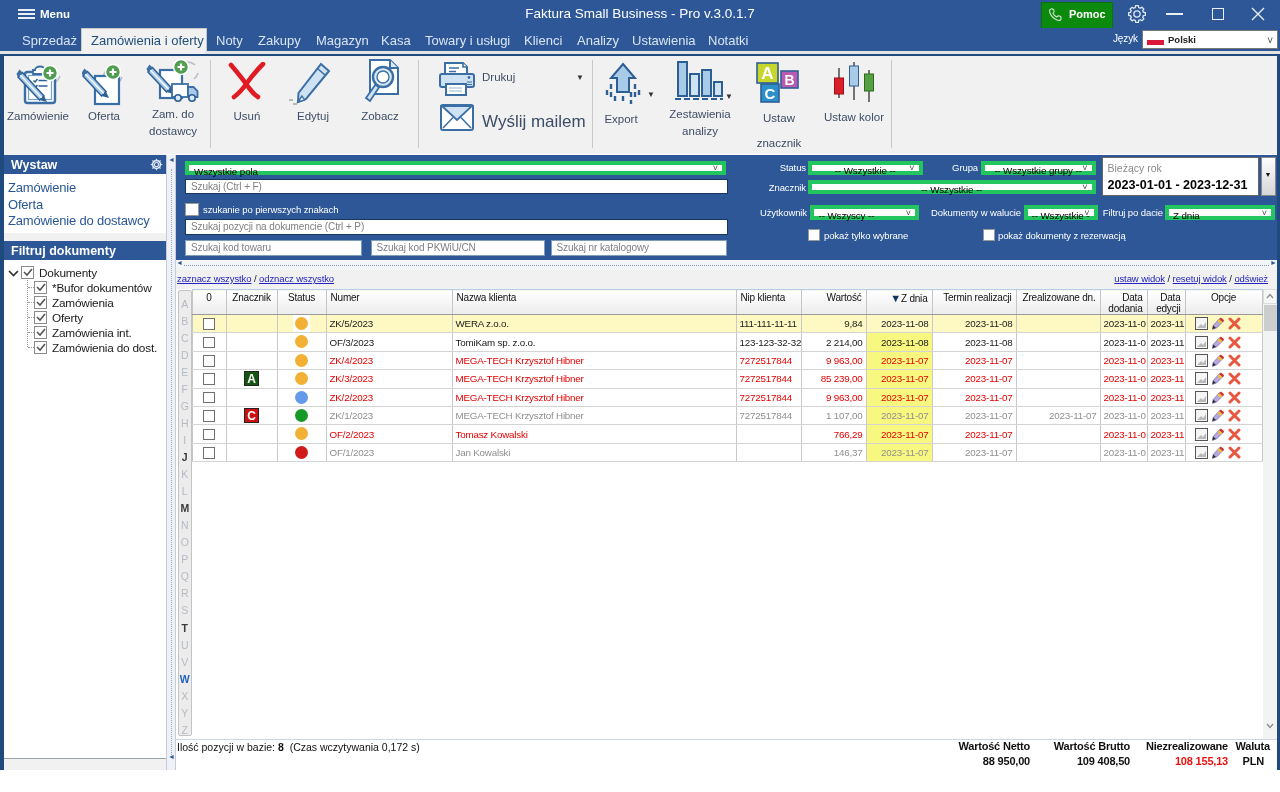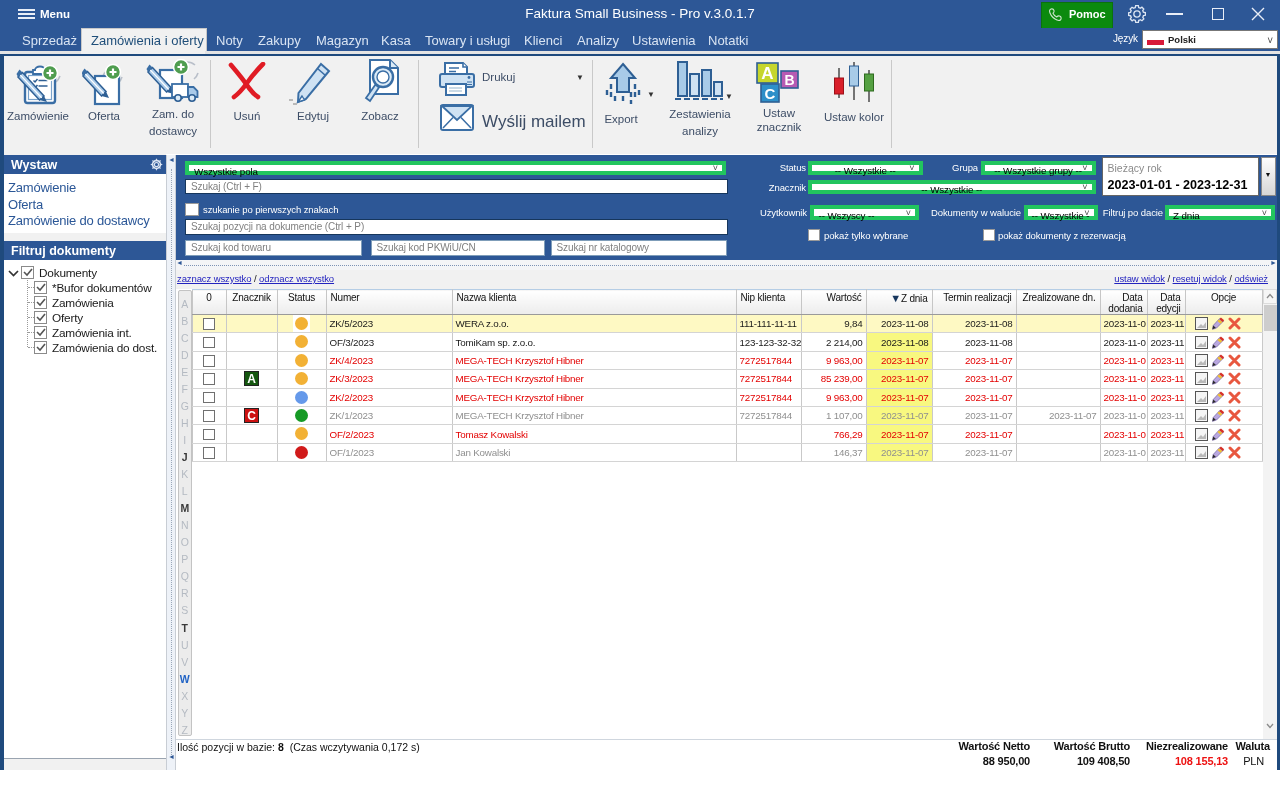--- a/index.html
+++ b/index.html
@@ -199,21 +199,21 @@
 <div class="abs" style="left:660px;top:106px;width:80px;text-align:center;font-size:11.5px;color:#3d4d66;line-height:16.5px;">Zestawienia<br>analizy</div>
 
 <svg class="abs" style="left:756px;top:61px;" width="44" height="42" viewBox="0 0 44 42">
  <rect x="1" y="2" width="21" height="20" fill="#c6d62d" stroke="#2e5f94" stroke-width="1.6"></rect>
  <text x="11.5" y="18" text-anchor="middle" font-size="17" font-weight="bold" fill="#fff" font-family="Liberation Sans">A</text>
  <rect x="25" y="10" width="17" height="17" fill="#b75bb3" stroke="#2e5f94" stroke-width="1.6"></rect>
  <text x="33.5" y="23.5" text-anchor="middle" font-size="14" font-weight="bold" fill="#fff" font-family="Liberation Sans">B</text>
  <rect x="5" y="23" width="18" height="18" fill="#2d8fc9" stroke="#2e5f94" stroke-width="1.6"></rect>
  <text x="14" y="37.5" text-anchor="middle" font-size="15" font-weight="bold" fill="#fff" font-family="Liberation Sans">C</text>
 </svg>
-<div class="abs" style="left:739px;top:106px;width:80px;text-align:center;font-size:11.5px;color:#3d4d66;line-height:14px;">Ustaw<br>znacznik</div>
+<div class="abs" style="left:739px;top:106px;width:80px;text-align:center;font-size:11.5px;color:#3d4d66;line-height:25px;">Ustaw<br>znacznik</div>
 
 <svg class="abs" style="left:832px;top:62px;" width="44" height="42" viewBox="0 0 44 42">
  <path d="M7 6 v30" stroke="#555" stroke-width="1.6"></path>
  <rect x="2.5" y="16" width="9" height="16" fill="#d91f2a" stroke="#9c1118" stroke-width="1"></rect>
  <path d="M22 0 v38" stroke="#555" stroke-width="1.6"></path>
  <rect x="17.5" y="4" width="9" height="20" fill="#a8cbe8" stroke="#2e5f94" stroke-width="1"></rect>
  <path d="M37 8 v32" stroke="#555" stroke-width="1.6"></path>
  <rect x="32.5" y="12" width="9" height="17" fill="#55a042" stroke="#2e6b1e" stroke-width="1"></rect>
 </svg>
 <div class="abs" style="left:814px;top:111px;width:80px;text-align:center;font-size:11.5px;color:#3d4d66;">Ustaw kolor</div>
@@ -649,16 +649,16 @@
 
 <div class="abs" style="left:176px;top:739px;width:1101px;height:31px;background:#fff;border-top:1px solid #cfd6de;"></div>
 <div class="abs" style="left:177px;top:741px;font-size:10.5px;color:#111;">Ilość pozycji w bazie: <b>8</b>&nbsp; (Czas wczytywania 0,172 s)</div>
 <div class="abs" style="left:880px;top:740px;width:150px;text-align:right;font-size:11px;font-weight:bold;color:#111;letter-spacing:-0.2px;">Wartość Netto</div>
 <div class="abs" style="left:980px;top:740px;width:150px;text-align:right;font-size:11px;font-weight:bold;color:#111;letter-spacing:-0.2px;">Wartość Brutto</div>
 <div class="abs" style="left:1078px;top:740px;width:150px;text-align:right;font-size:11px;font-weight:bold;color:#111;letter-spacing:-0.2px;">Niezrealizowane</div>
 <div class="abs" style="left:1120px;top:740px;width:150px;text-align:right;font-size:11px;font-weight:bold;color:#111;letter-spacing:-0.2px;">Waluta</div>
 <div class="abs" style="left:880px;top:755px;width:150px;text-align:right;font-size:11px;font-weight:bold;color:#111;letter-spacing:-0.2px;">88 950,00</div>
 <div class="abs" style="left:980px;top:755px;width:150px;text-align:right;font-size:11px;font-weight:bold;color:#111;letter-spacing:-0.2px;">109 408,50</div>
 <div class="abs" style="left:1078px;top:755px;width:150px;text-align:right;font-size:11px;font-weight:bold;color:#ed1111;letter-spacing:-0.2px;">108 155,13</div>
-<div class="abs" style="left:1114px;top:755px;width:150px;text-align:right;font-size:11px;font-weight:normal;color:#111;letter-spacing:-0.2px;">PLN</div>
+<div class="abs" style="left:1114px;top:755px;width:150px;text-align:right;font-size:11px;font-weight:bold;color:#111;letter-spacing:-0.2px;">PLN</div>
 
 
 </div>
 
 </body></html>

